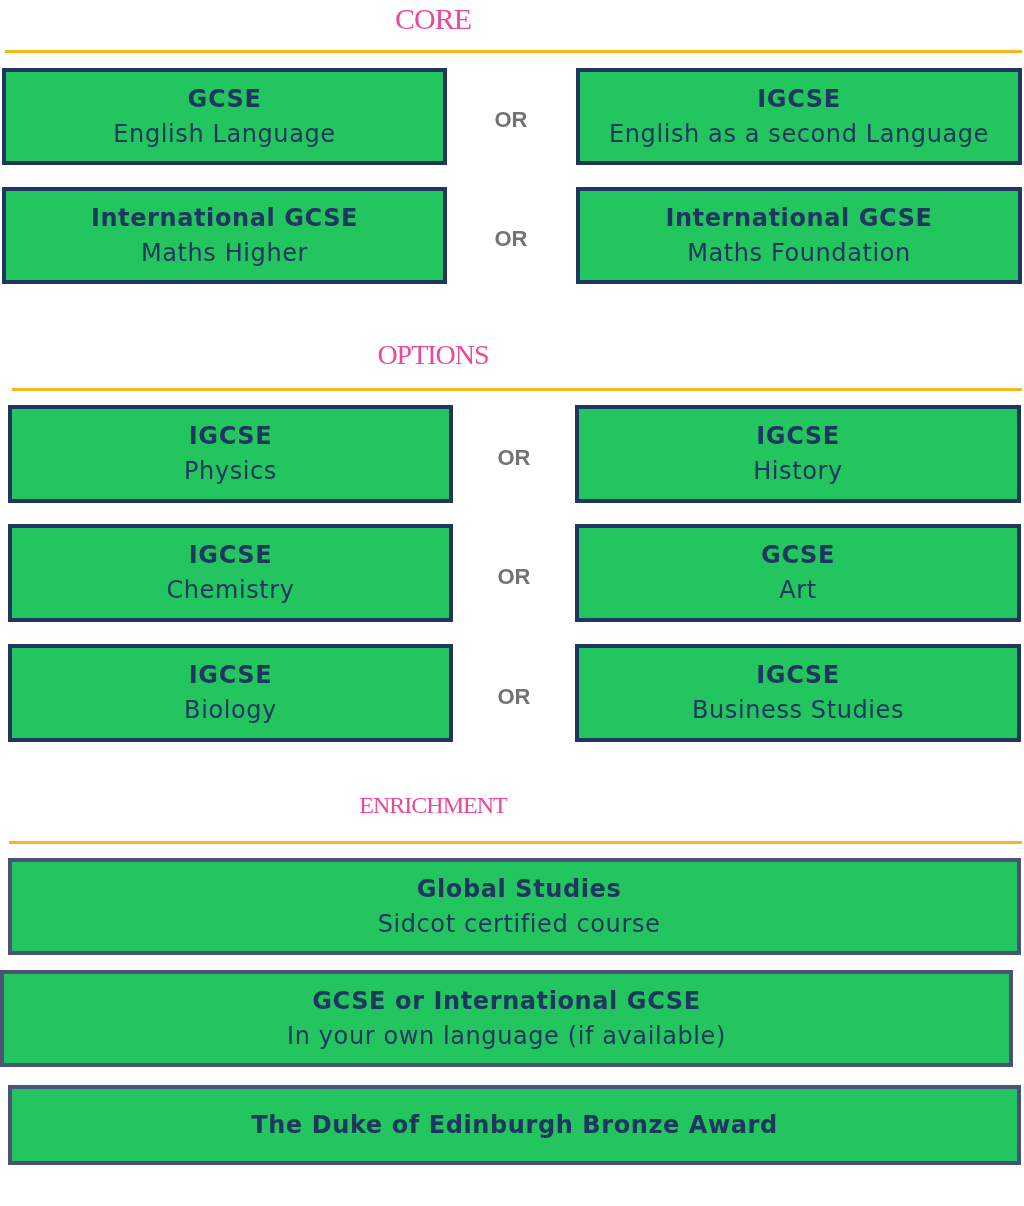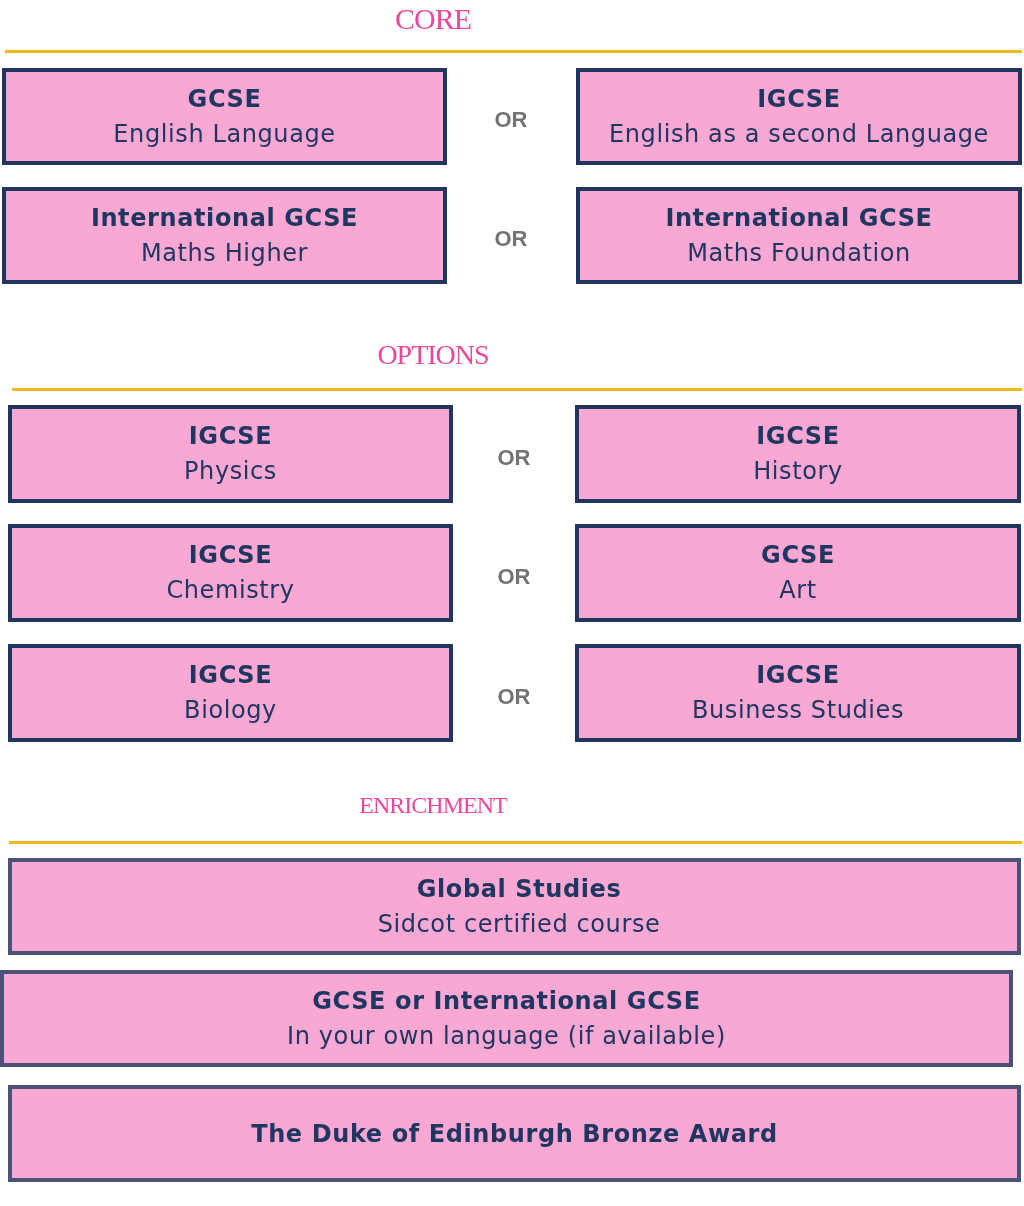--- a/index.html
+++ b/index.html
@@ -29,21 +29,21 @@
     }
     .rule {
       position: absolute;
       height: 3px;
       background: #f3b81c;
     }
     .box {
       position: absolute;
       box-sizing: border-box;
       border: 4px solid #20365e;
-      background: #f9a8d4;
+      background: #22c55e;
       display: flex;
       flex-direction: column;
       align-items: center;
       justify-content: center;
       text-align: center;
     }
     .box.enrich {
       border-color: #4b5177;
     }
     .box .title {
@@ -138,15 +138,15 @@
 <div class="box enrich" style="left:8px; top:858px; width:1013px; height:97px;padding-left:9px;">
   <span class="title">Global Studies</span>
   <span class="subtitle">Sidcot certified course</span>
 </div>
 
 <div class="box enrich" style="left:0; top:970px; width:1013px; height:97px;">
   <span class="title">GCSE or International GCSE</span>
   <span class="subtitle">In your own language (if available)</span>
 </div>
 
-<div class="box enrich" style="left:8px; top:1085px; width:1013px; height:97px;">
+<div class="box enrich" style="left:8px; top:1085px; width:1013px; height:80px;">
   <span class="title">The Duke of Edinburgh Bronze Award</span>
 </div>
 
 </body></html>

